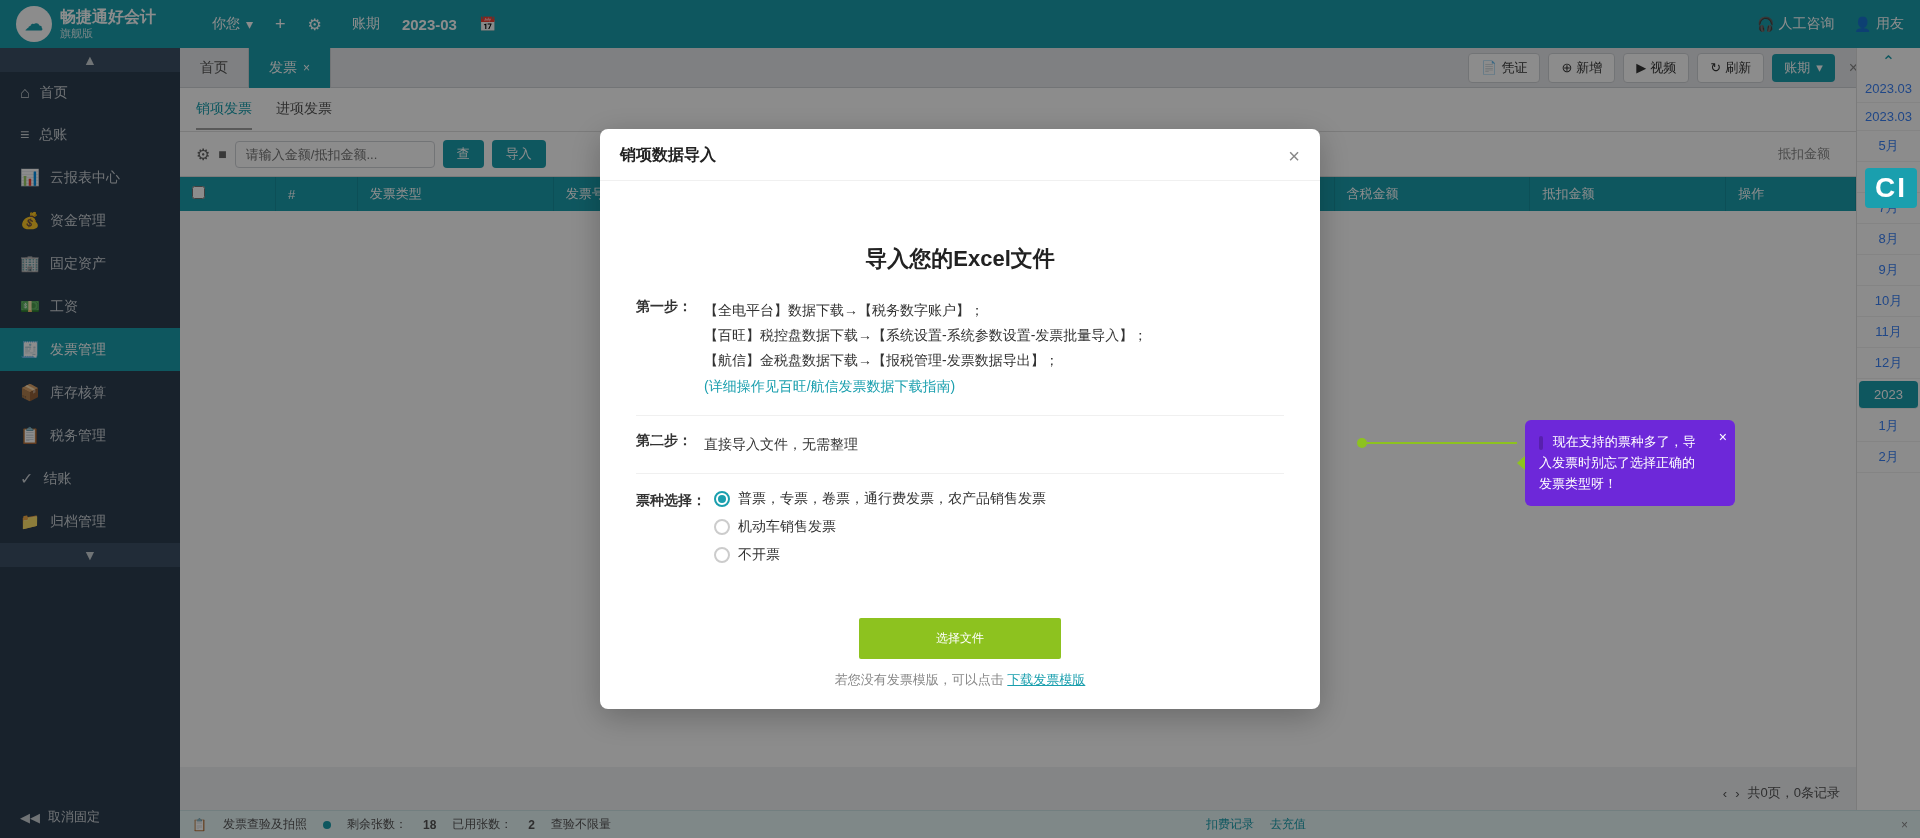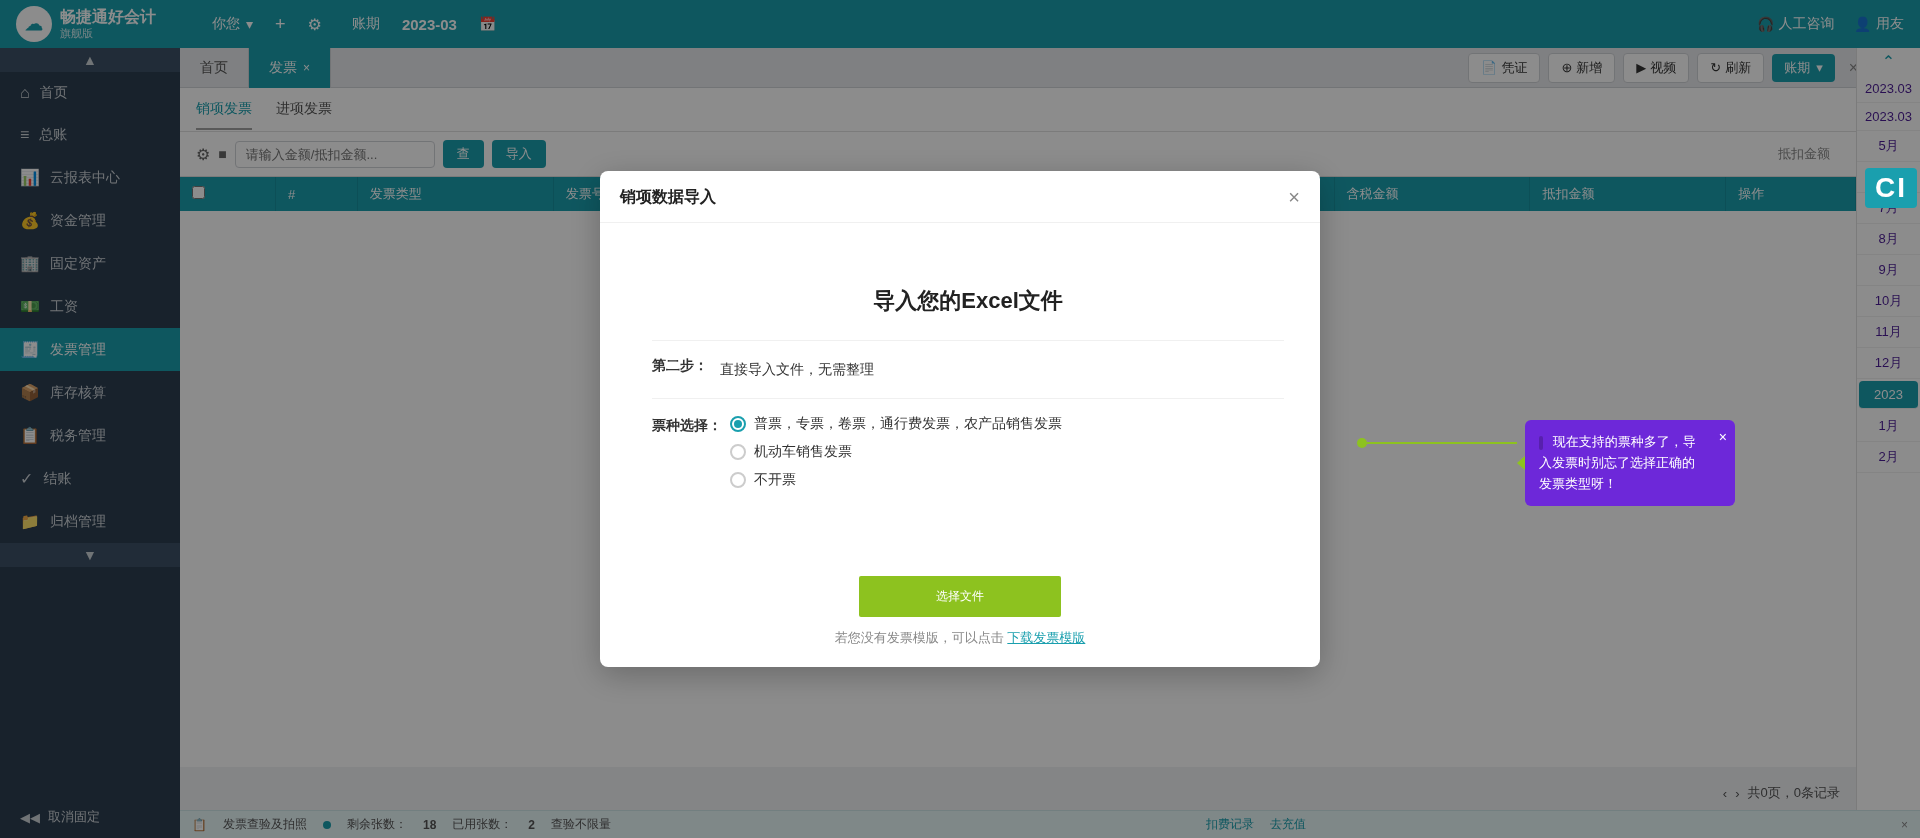--- a/index.html
+++ b/index.html
@@ -232,21 +232,21 @@
       font-size: 13px;
       position: fixed;
       right: 0;
       top: 48px;
       bottom: 28px;
     }
     .month-item {
       padding: 6px 8px;
       text-align: center;
       cursor: pointer;
-      color: #4c1d95;
+      color: #3b82f6;
       border-bottom: 1px solid #f0f0f0;
     }
     .month-item.active { background: #1a9fae; color: white; border-radius: 4px; margin: 2px; }
     .month-up, .month-down {
       text-align: center; padding: 4px;
       cursor: pointer; color: #1a9fae;
       font-size: 16px;
     }
 
     
@@ -313,21 +313,20 @@
     .modal-close {
       cursor: pointer;
       color: #888;
       font-size: 20px;
       line-height: 1;
     }
     .modal-body {
       padding: 24px 36px;
       flex: 1;
       overflow-y: auto;
-      margin-left: 16px;
     }
     .modal-main-title {
       text-align: center;
       font-size: 22px;
       font-weight: bold;
       color: #222;
       margin-bottom: 24px;
     }
     .step-row {
       display: flex;
@@ -593,20 +592,29 @@
 
 <div class="modal-overlay">
   <div class="modal">
     <div class="modal-header">
       <span class="modal-title">销项数据导入</span>
       <span class="modal-close">×</span>
     </div>
     <div class="modal-body">
       <div class="modal-main-title">导入您的Excel文件</div>
 
+      <div class="step-row">
+        <span class="step-label">第一步：</span>
+        <div class="step-content">
+          <div>【全电平台】数据下载→【税务数字账户】；</div>
+          <div>【百旺】税控盘数据下载→【系统设置-系统参数设置-发票批量导入】；</div>
+          <div>【航信】金税盘数据下载→【报税管理-发票数据导出】；</div>
+          <div style="color:#1a9fae; cursor:pointer;">(详细操作见百旺/航信发票数据下载指南)</div>
+        </div>
+      </div>
 
       <div class="divider"></div>
 
       <div class="step-row">
         <span class="step-label">第二步：</span>
         <span class="step-content">直接导入文件，无需整理</span>
       </div>
 
       <div class="divider"></div>
 

